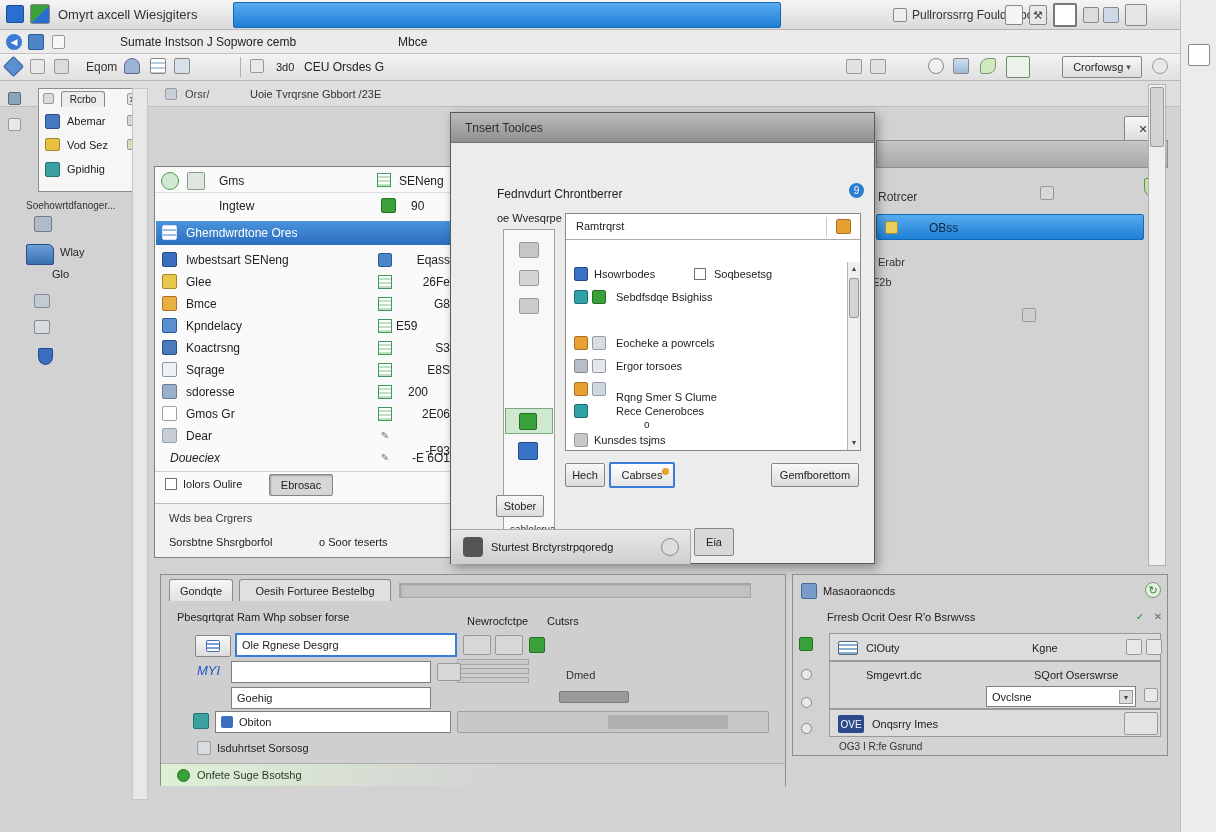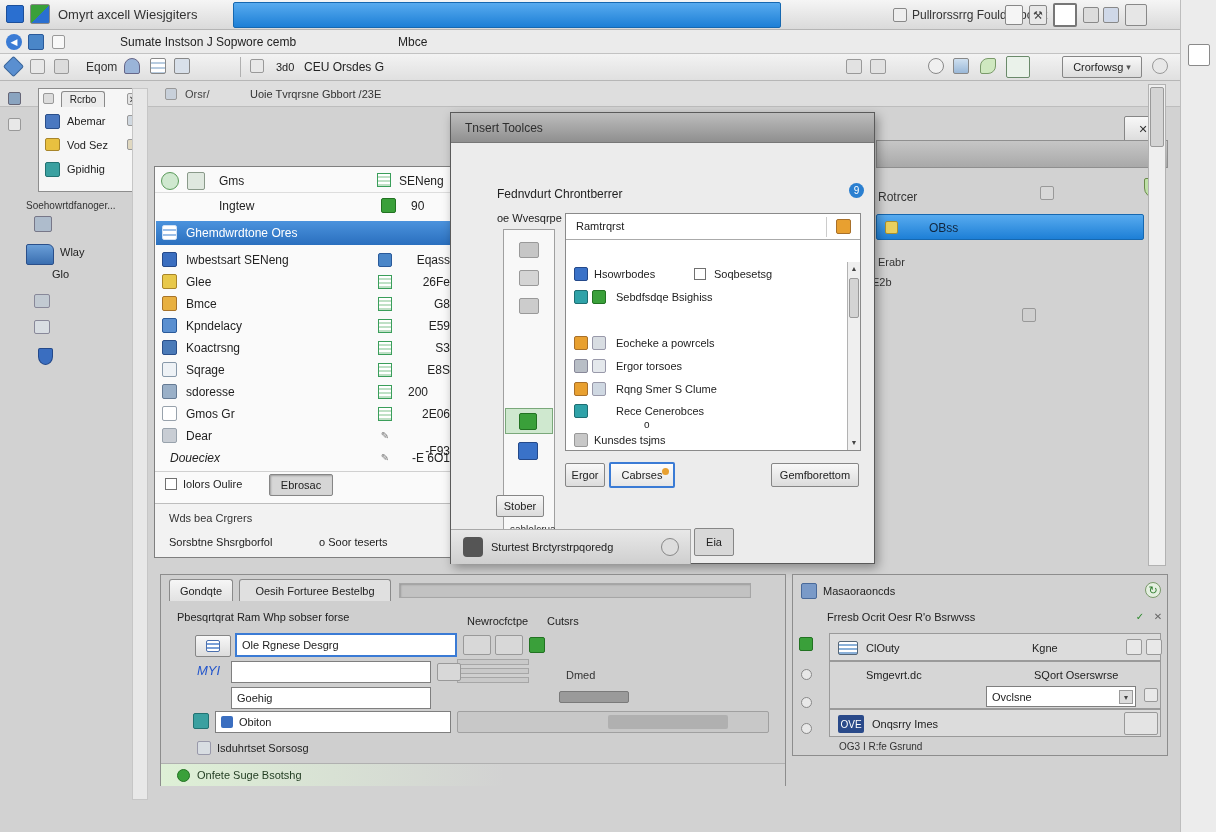--- a/index.html
+++ b/index.html
@@ -155,21 +155,21 @@
     <div class="abs" style="left:1px;top:126px;width:298px;height:22px">
       <span class="q" style="left:6px;top:3px;width:15px;height:15px;background:#e8b040;border:1px solid #a8742a"></span>
       <span class="abs s12" style="left:30px;top:4px">Bmce</span>
       <span class="sheet" style="left:222px;top:4px"></span>
       <span class="abs s12" style="left:240px;top:4px;width:54px;text-align:right">G8</span>
     </div>
     <div class="abs" style="left:1px;top:148px;width:298px;height:22px">
       <span class="q" style="left:6px;top:3px;width:15px;height:15px;background:#5a8fd0;border:1px solid #2a5a9a"></span>
       <span class="abs s12" style="left:30px;top:4px">Kpndelacy</span>
       <span class="sheet" style="left:222px;top:4px"></span>
-      <span class="abs s12" style="left:240px;top:4px;width:54px;text-align:right">E59</span>
+      <span class="abs s12" style="left:240px;top:4px;width:54px;text-align:left">E59</span>
     </div>
     <div class="abs" style="left:1px;top:170px;width:298px;height:22px">
       <span class="q" style="left:6px;top:3px;width:15px;height:15px;background:#4a7ab8;border:1px solid #2a4f8a"></span>
       <span class="abs s12" style="left:30px;top:4px">Koactrsng</span>
       <span class="sheet" style="left:222px;top:4px"></span>
       <span class="abs s12" style="left:240px;top:4px;width:54px;text-align:right">S3</span>
     </div>
     <div class="abs" style="left:1px;top:192px;width:298px;height:22px">
       <span class="q" style="left:6px;top:3px;width:15px;height:15px;background:#eef2f6;border:1px solid #8899aa"></span>
       <span class="abs s12" style="left:30px;top:4px">Sqrage</span>
@@ -274,41 +274,41 @@
         <span class="abs s11" style="left:50px;top:4px">Eocheke a powrcels</span>
       </div>
       <div class="abs" style="left:0;top:142px;width:280px;height:22px">
         <span class="q" style="left:8px;top:3px;width:14px;height:14px;background:#b8bec6;border:1px solid #889"></span>
         <span class="q" style="left:26px;top:3px;width:14px;height:14px;background:#e4e8ec;border:1px solid #99a"></span>
         <span class="abs s11" style="left:50px;top:4px">Ergor torsoes</span>
       </div>
       <div class="abs" style="left:0;top:165px;width:280px;height:22px">
         <span class="q" style="left:8px;top:3px;width:14px;height:14px;background:#e8a030;border:1px solid #a8702a"></span>
         <span class="q" style="left:26px;top:3px;width:14px;height:14px;background:#cfd8e2;border:1px solid #99a"></span>
-        <span class="abs s11" style="left:50px;top:4px">Rqng Smer S Clume</span>
+        <span class="abs s11" style="left:50px;top:12px">Rqng Smer S Clume</span>
       </div>
       <div class="abs" style="left:0;top:187px;width:280px;height:22px">
         <span class="q" style="left:8px;top:3px;width:14px;height:14px;background:#2fa2a8;border:1px solid #1e6e72"></span>
         <span class="abs s11" style="left:50px;top:4px">Rece Cenerobces</span>
         <span class="abs s10 gray" style="left:78px;top:18px">o</span>
       </div>
       <div class="abs" style="left:0;top:216px;width:280px;height:22px">
         <span class="q" style="left:8px;top:3px;width:14px;height:14px;background:#c8c8c8;border:1px solid #999"></span>
         <span class="abs s11" style="left:28px;top:4px">Kunsdes tsjms</span>
       </div>
 
       <div class="scrollv" style="left:281px;top:48px;width:13px;height:188px;border-width:0 0 0 1px">
         <span class="abs glyph" style="left:0;top:0;width:12px;height:12px;font-size:7px">▲</span>
         <span class="thumb" style="left:1px;top:16px;width:10px;height:40px"></span>
         <span class="abs glyph" style="left:0;top:174px;width:12px;height:12px;font-size:7px">▼</span>
       </div>
     </div>
 
     <span class="btn" style="left:114px;top:350px;width:40px;height:24px">
-      <span>Ergor</span>
+      <span>Hech</span>
     </span>
     <span class="btn" style="left:158px;top:349px;width:66px;height:26px;border:2px solid #3a7bd5;background:linear-gradient(#fdfdfd,#e6e6e6)">
       <span>Cabrses</span>
       <span class="circ" style="right:4px;top:4px;width:7px;height:7px;background:#e8a030;position:absolute"></span>
     </span>
     <span class="btn" style="left:320px;top:350px;width:88px;height:24px">
       <span>Gemfborettom</span>
     </span>
     <span class="btn" style="left:45px;top:382px;width:48px;height:22px">
       <span>Stober</span>

